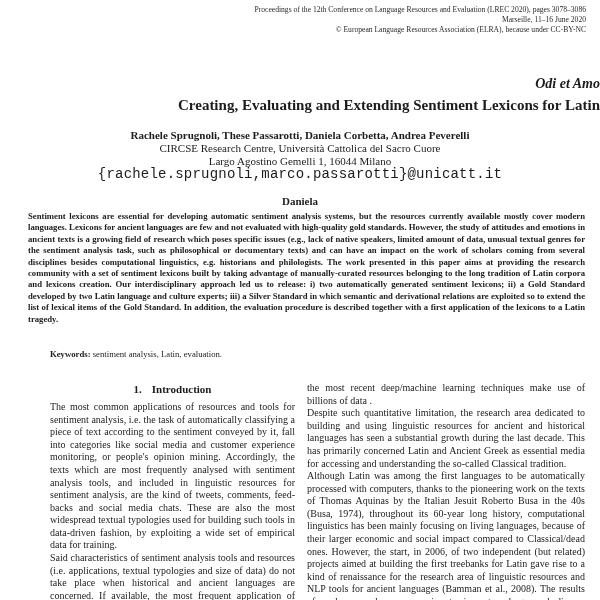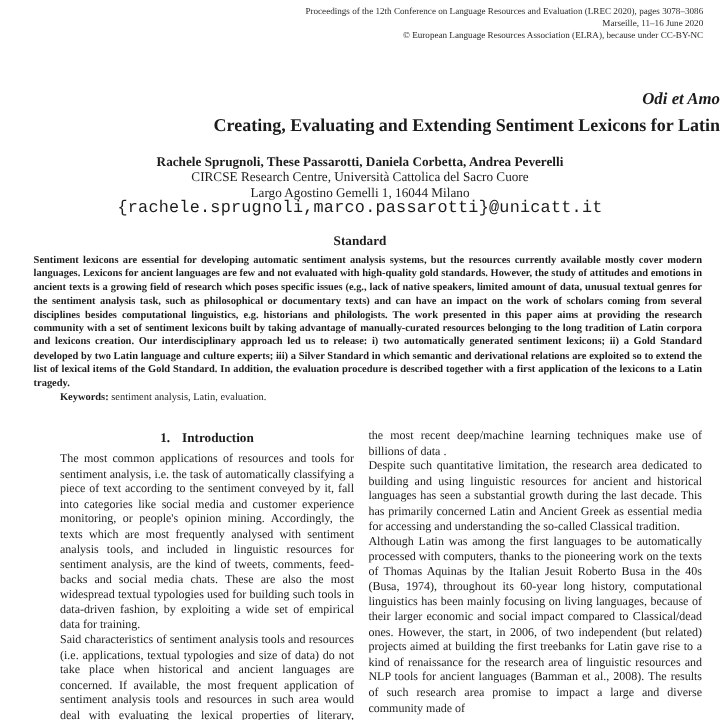--- a/index.html
+++ b/index.html
@@ -37,21 +37,21 @@
   }
   
   .abstract-heading { text-align: center; font-weight: bold; font-size: 11px; margin-top: 15px; }
   .abstract-text {
     margin: 4px 15px 0 28px;
     font-size: 8.7px;
     line-height: 11.4px;
     text-align: justify;
     font-weight: bold;
   }
-  .keywords { margin: 0 15px 0 50px; font-size: 8.7px; line-height: 11px; }
+  .keywords { margin: 24px 15px 0 50px; font-size: 8.7px; line-height: 11px; }
   .kw-label { font-weight: bold; }
   
   .columns { display: flex; gap: 12px; margin: 22px 15px 0 50px; }
   .col-left { width: 245px; flex: 0 0 auto; }
   .col-right { flex: 1 1 auto; }
   .section-heading { text-align: center; font-weight: bold; font-size: 11px; margin: 1px 0 6px 0; }
   .sec-num { margin-right: 10px; }
   .body-text p {
     margin: 0;
     font-size: 10px;
@@ -75,21 +75,21 @@
     <div class="title-line2">Creating, Evaluating and Extending Sentiment Lexicons for Latin</div>
   </div>
 
   <div class="author-block">
     <div class="authors">Rachele Sprugnoli, These Passarotti, Daniela Corbetta, Andrea Peverelli</div>
     <div class="affil">CIRCSE Research Centre, Università Cattolica del Sacro Cuore</div>
     <div class="affil">Largo Agostino Gemelli 1, 16044 Milano</div>
     <div class="email">{rachele.sprugnoli,marco.passarotti}@unicatt.it</div>
   </div>
 
-  <div class="abstract-heading">Standard</div>
+  <div class="abstract-heading">Daniela</div>
   <div class="abstract-text">Sentiment lexicons are essential for developing automatic sentiment analysis systems, but the resources currently available mostly cover modern languages. Lexicons for ancient languages are few and not evaluated with high-quality gold standards. However, the study of attitudes and emotions in ancient texts is a growing field of research which poses specific issues (e.g., lack of native speakers, limited amount of data, unusual textual genres for the sentiment analysis task, such as philosophical or documentary texts) and can have an impact on the work of scholars coming from several disciplines besides computational linguistics, e.g. historians and philologists. The work presented in this paper aims at providing the research community with a set of sentiment lexicons built by taking advantage of manually-curated resources belonging to the long tradition of Latin corpora and lexicons creation. Our interdisciplinary approach led us to release: i) two automatically generated sentiment lexicons; ii) a Gold Standard developed by two Latin language and culture experts; iii) a Silver Standard in which semantic and derivational relations are exploited so to extend the list of lexical items of the Gold Standard. In addition, the evaluation procedure is described together with a first application of the lexicons to a Latin tragedy.</div>
 
   <div class="keywords"><span class="kw-label">Keywords:</span><span> sentiment analysis, Latin, evaluation.</span></div>
 
   <div class="columns">
 
     <div class="col-left body-text">
       <div class="section-heading"><span class="sec-num">1.</span><span>Introduction</span></div>
       <p>The most common applications of resources and tools for sentiment analysis, i.e. the task of automatically classifying a piece of text according to the sentiment conveyed by it, fall into categories like social media and customer experience monitoring, or people's opinion mining. Accordingly, the texts which are most frequently analysed with sentiment analysis tools, and included in linguistic resources for sentiment analysis, are the kind of tweets, comments, feed-backs and social media chats. These are also the most widespread textual typologies used for building such tools in data-driven fashion, by exploiting a wide set of empirical data for training.</p>
       <p>Said characteristics of sentiment analysis tools and resources (i.e. applications, textual typologies and size of data) do not take place when historical and ancient languages are concerned. If available, the most frequent application of sentiment analysis tools and resources in such area would deal with evaluating the lexical properties of literary, philosophical, or documentary texts, to assess their degree of positive, neutral, or negative sentiment. Unlike</p>

